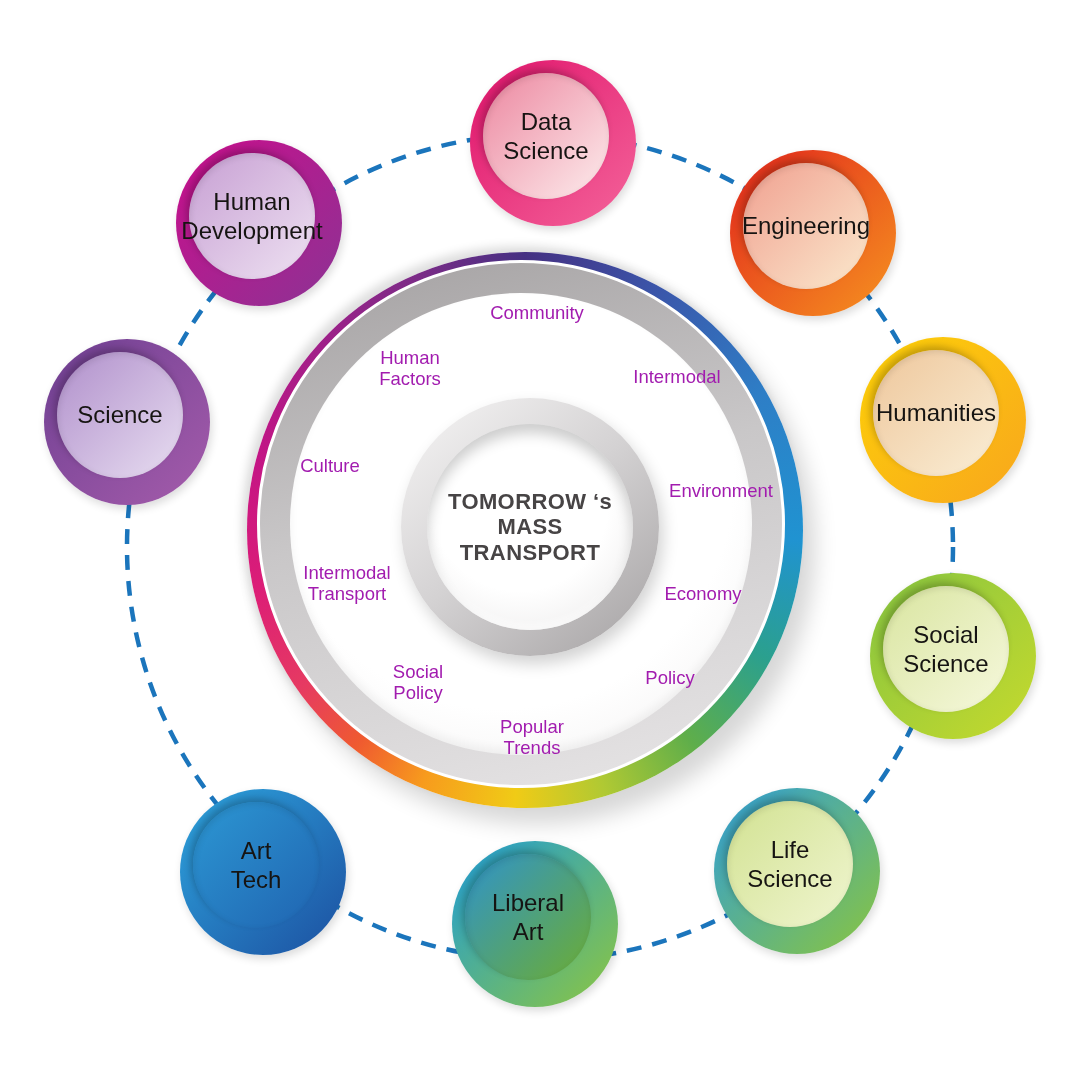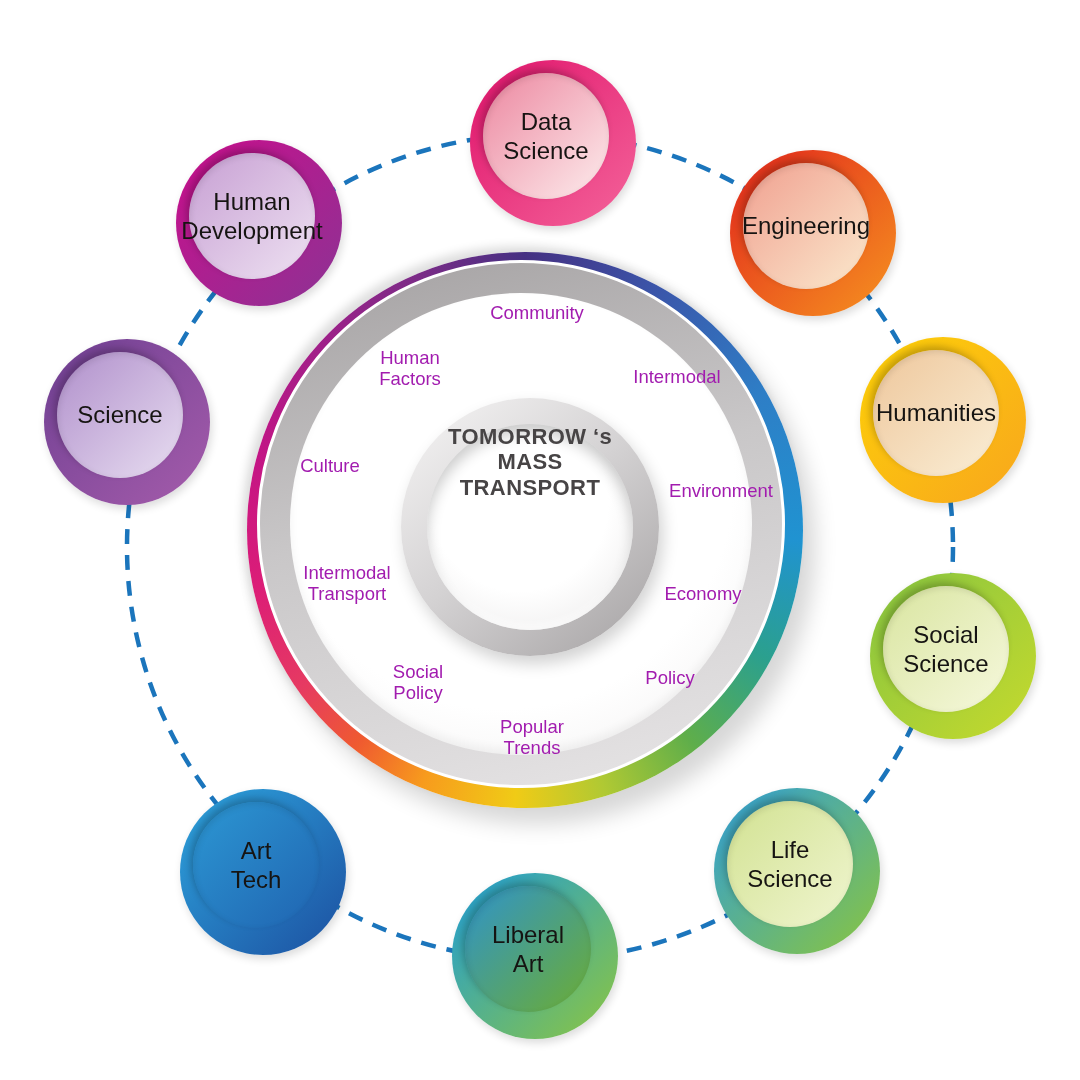--- a/index.html
+++ b/index.html
@@ -41,42 +41,42 @@
   
   .hub{
     position:absolute;left:401px;top:398px;width:258px;height:258px;border-radius:50%;z-index:3;
     background:linear-gradient(140deg,#f7f6f6 0%,#d4d2d3 48%,#a4a1a2 100%);
     box-shadow:4px 8px 16px rgba(0,0,0,.18);
   }
   .hub-face{
     position:absolute;left:26px;top:26px;width:206px;height:206px;border-radius:50%;
     background:radial-gradient(circle at 45% 38%, #ffffff 52%, #f1f0f0 82%, #e7e6e6 100%);
     box-shadow:inset 0 9px 14px rgba(0,0,0,.20), inset 0 -4px 8px rgba(255,255,255,.85);
-    display:flex;justify-content:center;
+    display:flex;align-items:center;justify-content:center;
   }
   .hub-title{
     text-align:center;font-weight:bold;font-size:22px;line-height:1.15;
     color:#474445;letter-spacing:.4px;
   }
   
   .sat{
     position:absolute;width:166px;height:166px;margin-left:-83px;margin-top:-83px;
     border-radius:50%;z-index:2;
     background:linear-gradient(135deg,var(--rf),var(--rt));
     box-shadow:2px 4px 9px rgba(0,0,0,.14);
   }
   .sat-face{
     position:absolute;left:13px;top:13px;width:126px;height:126px;border-radius:50%;
     background:linear-gradient(135deg,var(--ff) 0%,var(--ft) 100%);
     box-shadow:-3px -4px 7px rgba(0,0,0,.22), inset 1px 2px 6px rgba(0,0,0,.10);
     display:flex;align-items:center;justify-content:center;
   }
   .sat-label{text-align:center;font-size:24px;line-height:1.22;color:#161412;}
   .p0{left:553px;top:143px}.p1{left:813px;top:233px}.p2{left:943px;top:420px}
-  .p3{left:953px;top:656px}.p4{left:797px;top:871px}.p5{left:535px;top:956px}
+  .p3{left:953px;top:656px}.p4{left:797px;top:871px}.p5{left:535px;top:924px}
   .p6{left:263px;top:872px}.p7{left:136px;top:657px}.p8{left:127px;top:422px}
   .p9{left:259px;top:223px}
 </style>
 </head>
 <body>
 
 <div class="canvas">
 
   <svg class="conn" width="1080" height="1080">
     <circle cx="540" cy="547" r="413" fill="none" stroke-width="4.5" stroke-dasharray="15 11" stroke="#1b75bc"></circle>

